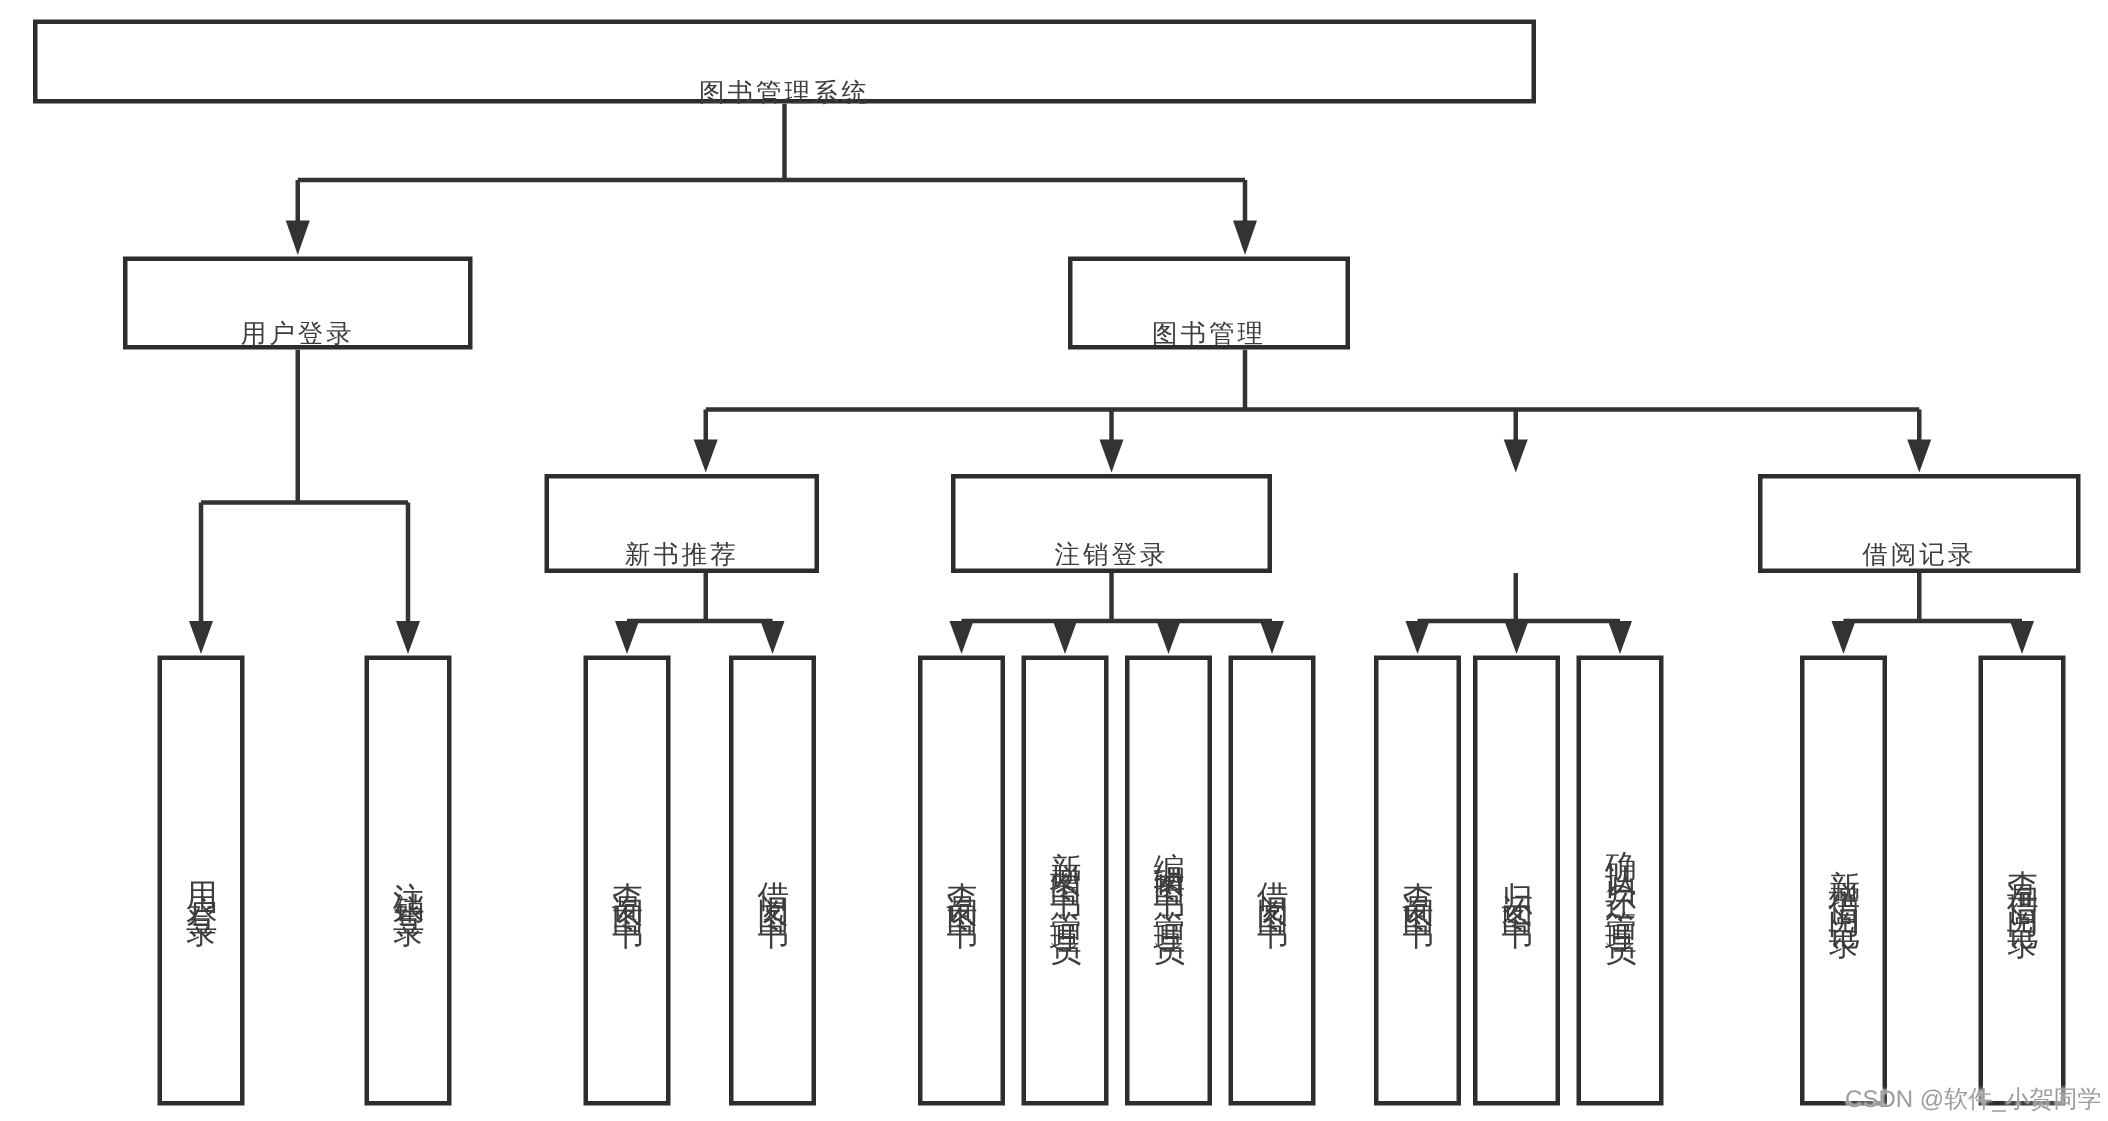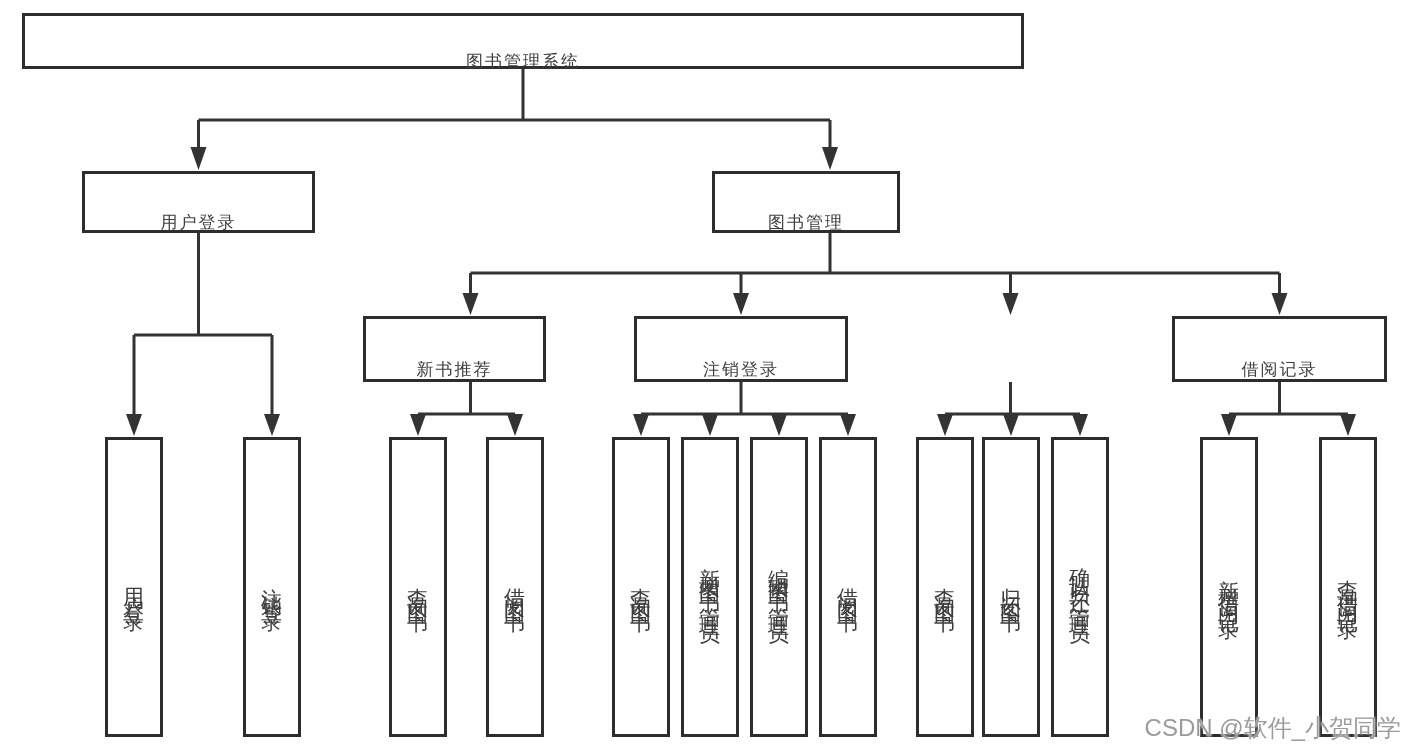--- a/index.html
+++ b/index.html
@@ -13,21 +13,21 @@
     border:3px solid #2d2d2d;color:#3d3d3d;
     display:flex;align-items:center;justify-content:center;
   }
   .node.h span{font-size:17px;letter-spacing:2px;white-space:nowrap;margin-top:40px;}
   .node.v span{
     writing-mode:vertical-rl;text-orientation:mixed;
     font-size:21px;letter-spacing:8px;line-height:1;white-space:nowrap;
   }
   .watermark{
     position:absolute;right:4px;bottom:3px;z-index:5;
-    font-size:24px;color:#9b9b9b;white-space:nowrap;
+    font-size:16px;color:#9b9b9b;white-space:nowrap;
     text-shadow:0 0 2px #ffffff,0 0 3px #ffffff;
   }
 </style>
 </head>
 <body>
 
 <div class="canvas">
 
   <svg class="connectors" viewBox="0 0 1405 747" xmlns="http://www.w3.org/2000/svg">
     <g stroke="#333333" stroke-width="3" fill="none">

